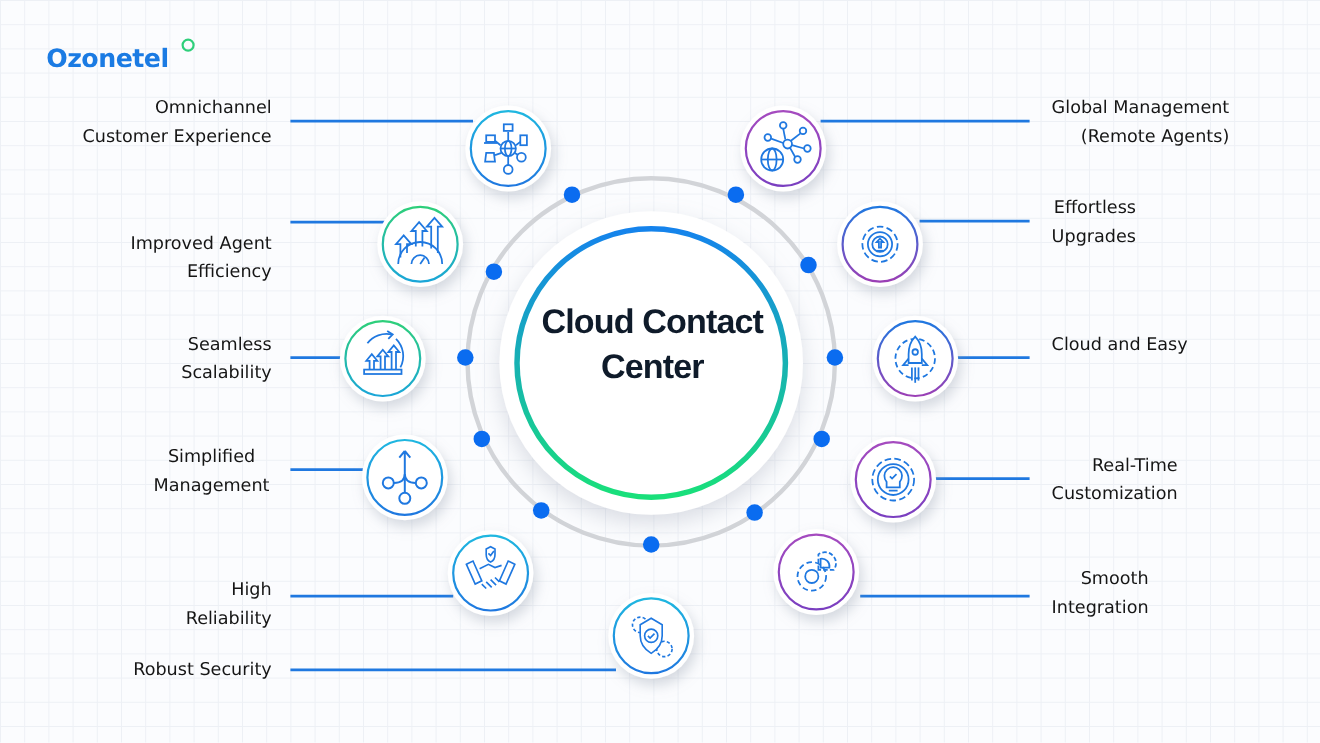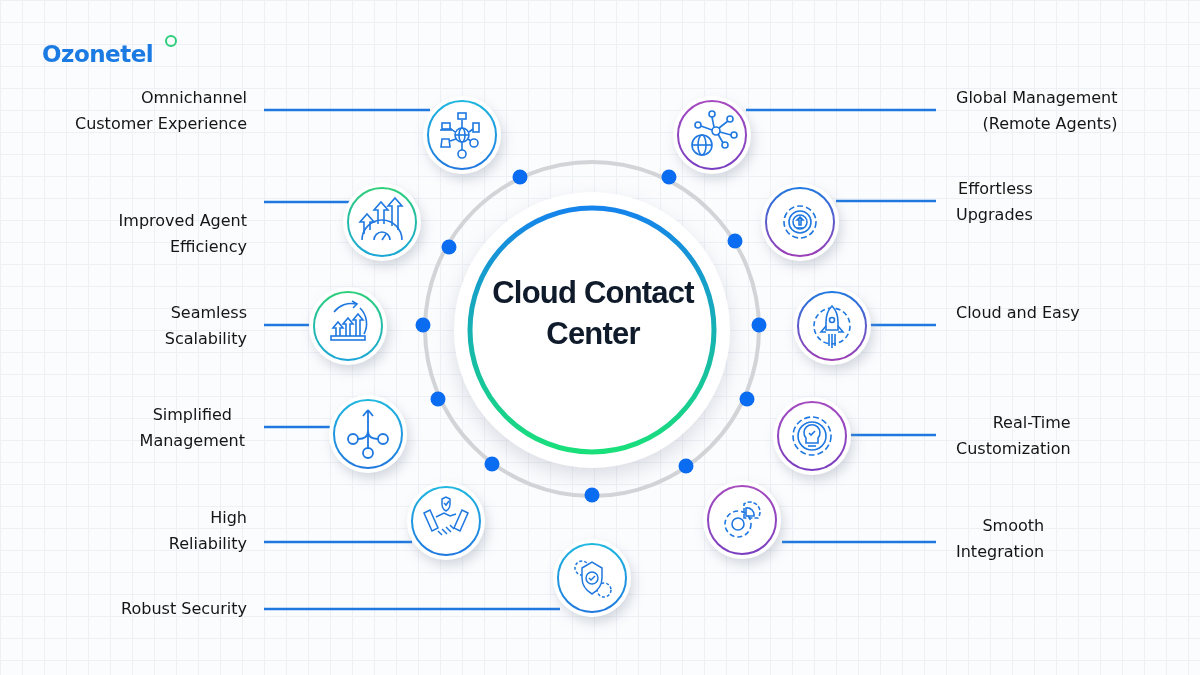--- a/index.html
+++ b/index.html
@@ -283,21 +283,21 @@
     <span>Efficiency</span>
 </div>
 <div class="label left" style="right:953px; top:300px;">
   <span>Seamless</span>
     <span>Scalability</span>
 </div>
 <div class="label left" style="right:955px; top:402px;text-align:center;">
   <span>Simplified</span>
     <span>Management</span>
 </div>
-<div class="label left" style="right:953px; top:505px;">
+<div class="label left" style="right:953px; top:523px;">
   <span>High</span>
     <span>Reliability</span>
 </div>
 <div class="label left" style="right:953px; top:596px;">
   <span>Robust Security</span>
 </div>
 
 <div class="label right" style="left:956px; top:85px;">
   <span>Global Management</span>
     <span>(Remote Agents)</span>

